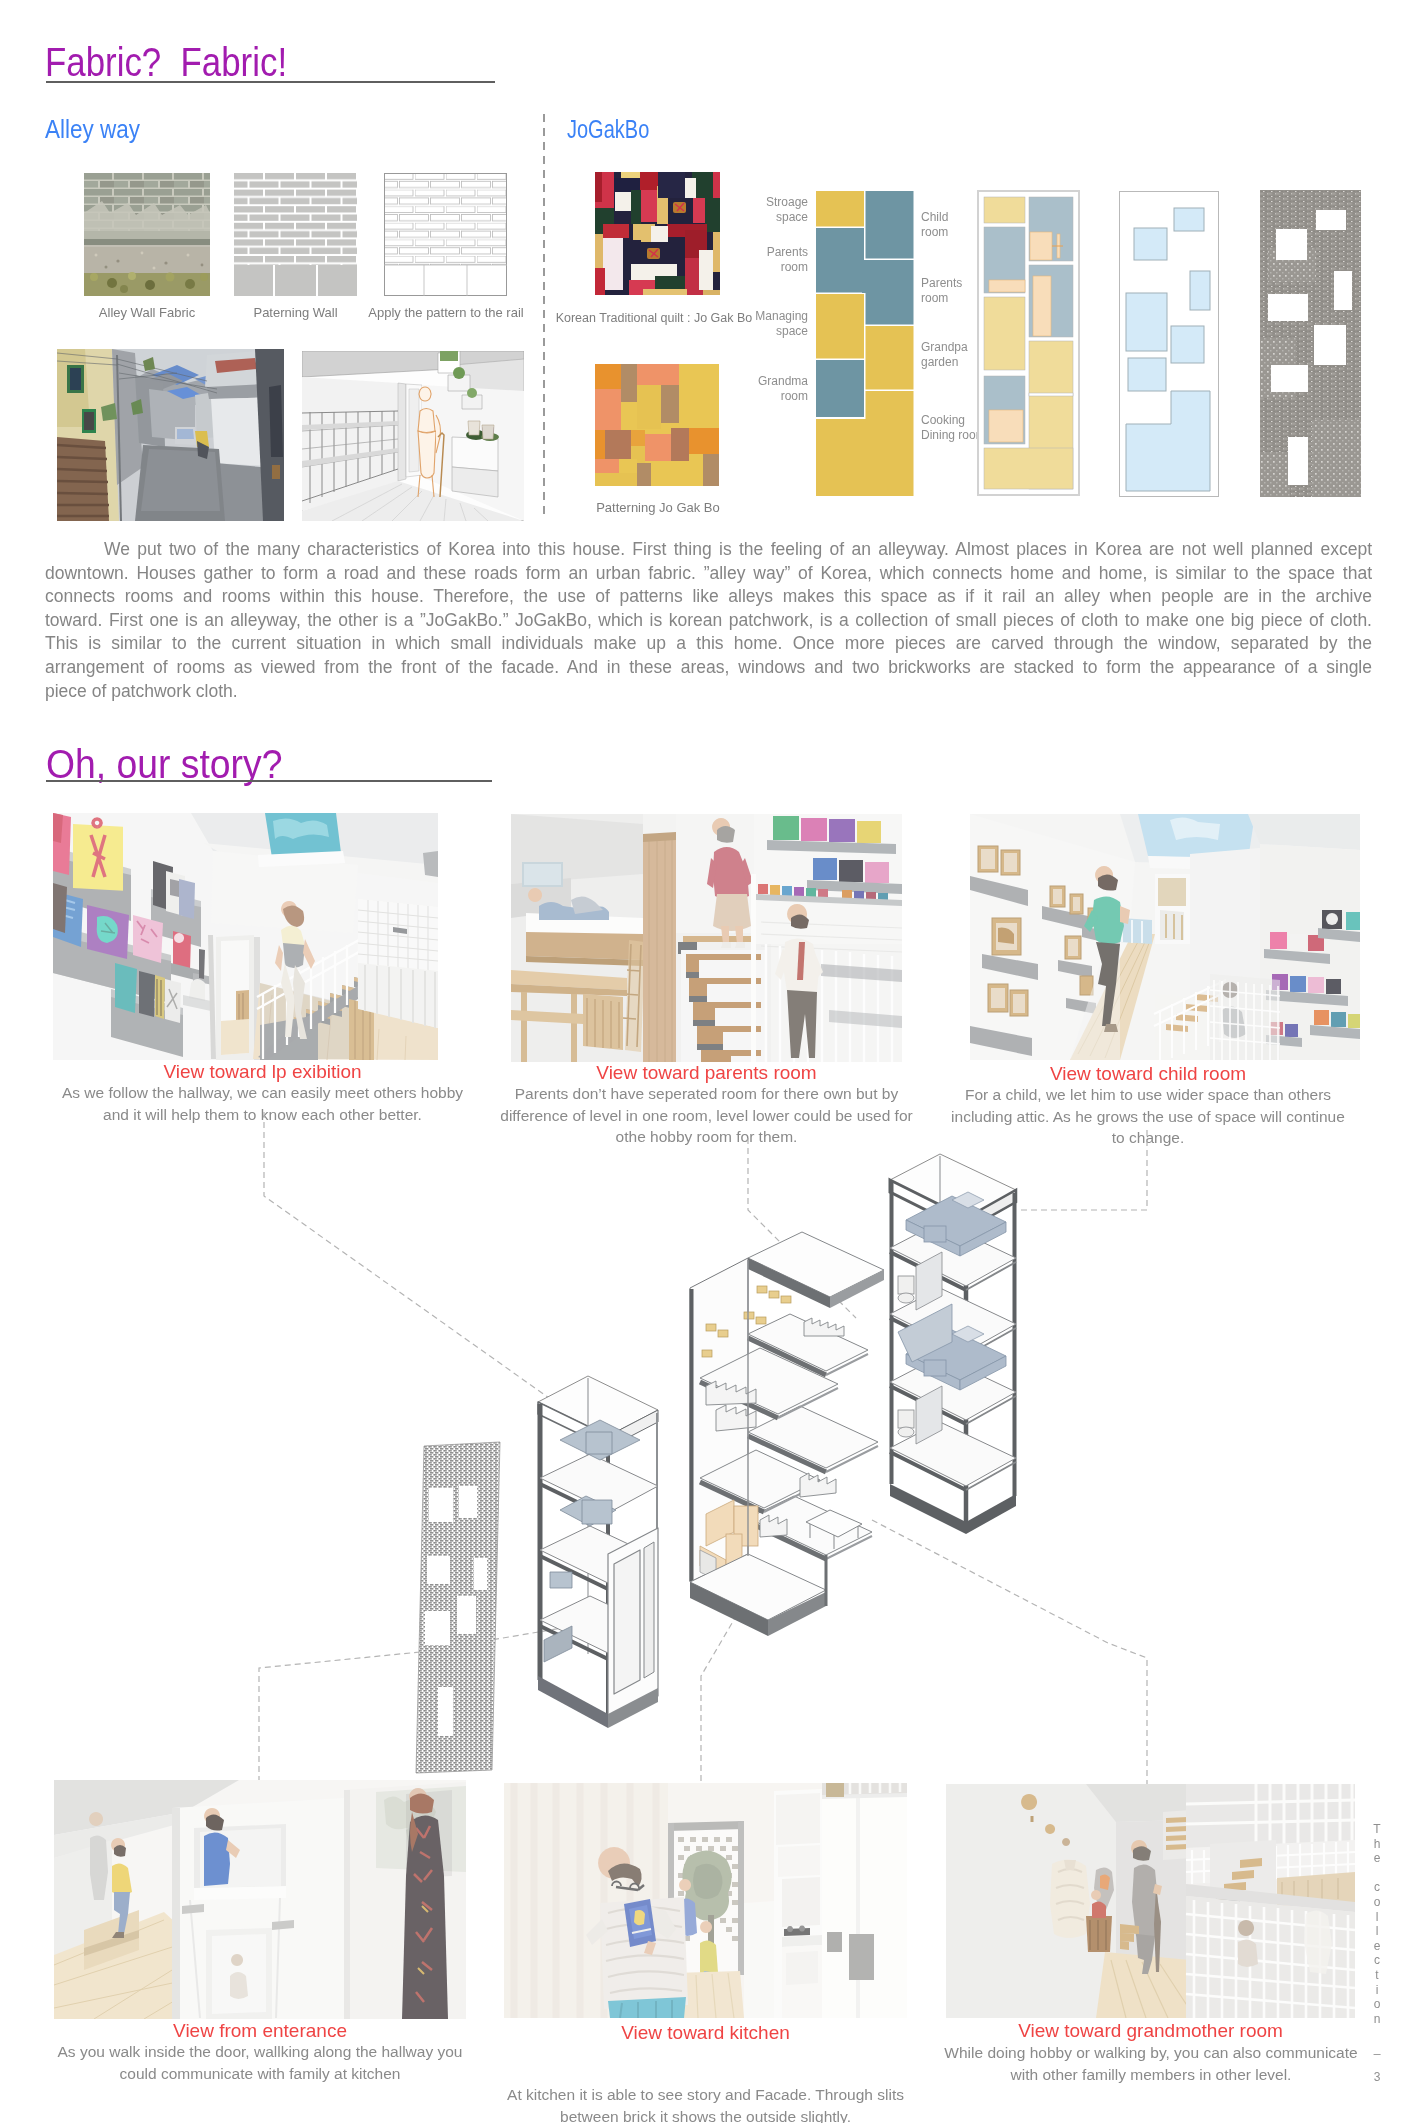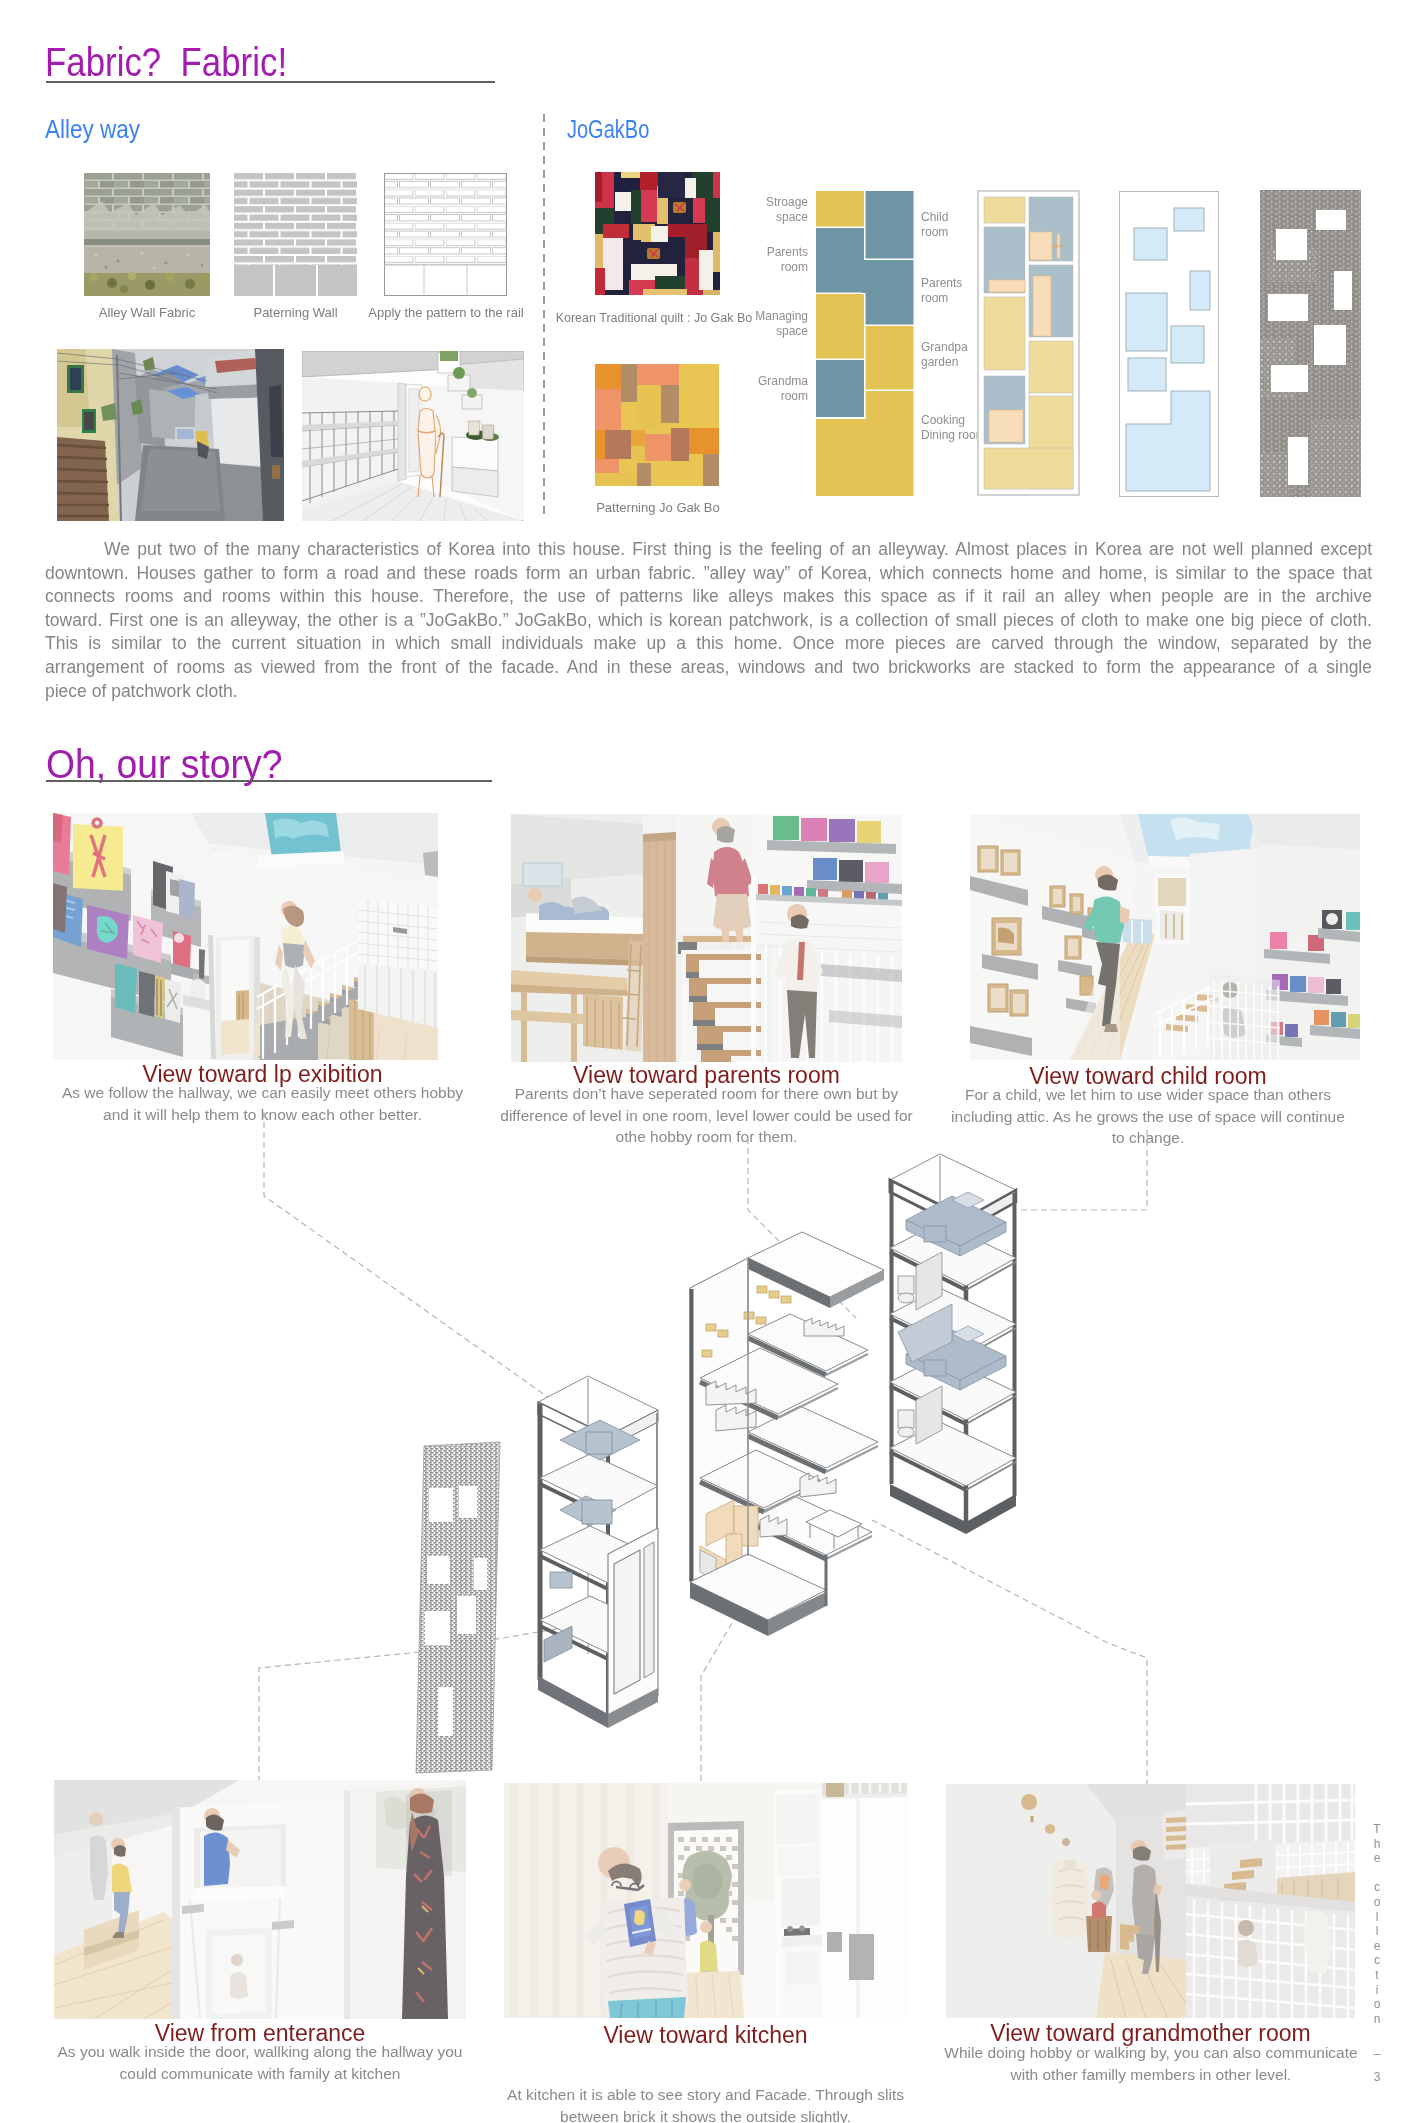--- a/index.html
+++ b/index.html
@@ -3,21 +3,21 @@
 <meta charset="utf-8">
 <style>
   html,body{margin:0;padding:0;}
   body{width:1416px;height:2123px;position:relative;background:#fff;
        font-family:"Liberation Sans", sans-serif;overflow:hidden;}
   .abs{position:absolute;}
   .cap{color:#7d7d7d;font-size:13px;}
   .h1{color:#a21caf;font-size:41px;letter-spacing:0px;}
   .h2{color:#3b82f6;font-size:25px;}
   .cx{display:inline-block;transform-origin:0 50%;}
-  .vcap{color:#7f1d1d;font-size:23px;text-align:center;}
+  .vcap{color:#ef4444;font-size:19px;text-align:center;}
   .vdesc{color:#8a8a8a;font-size:15.5px;text-align:center;line-height:21.5px;}
 </style>
 </head>
 <body>
 
 <div class="abs h1" style="left:45px;top:39px;"><span class="cx" style="transform:scaleX(0.85);">Fabric?&nbsp; Fabric!</span></div>
 
 <div class="abs" style="left:46px;top:81px;width:449px;height:2px;background:#5f5f5f;"></div>
 
 <div class="abs h2" style="left:45px;top:115px;"><span class="cx" style="transform:scaleX(0.90);">Alley way</span></div>

